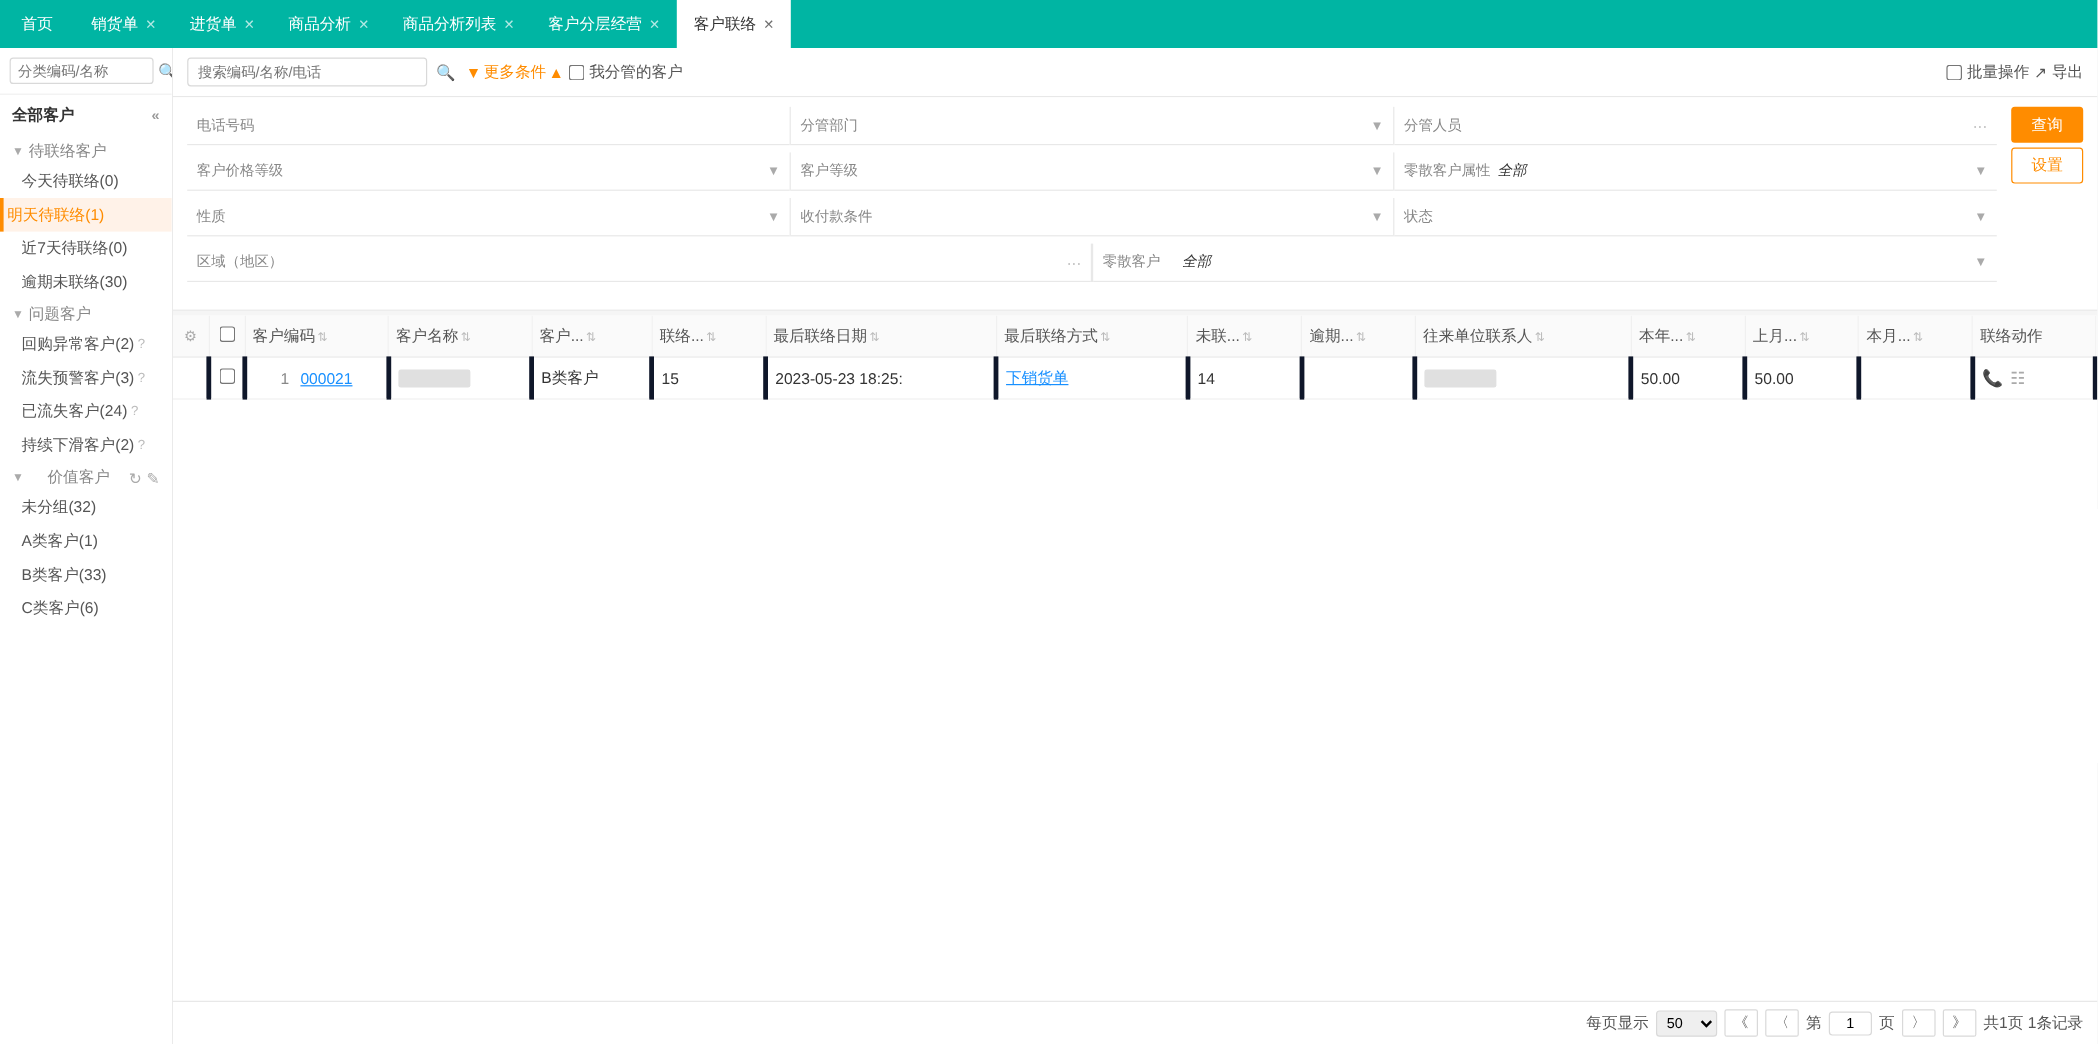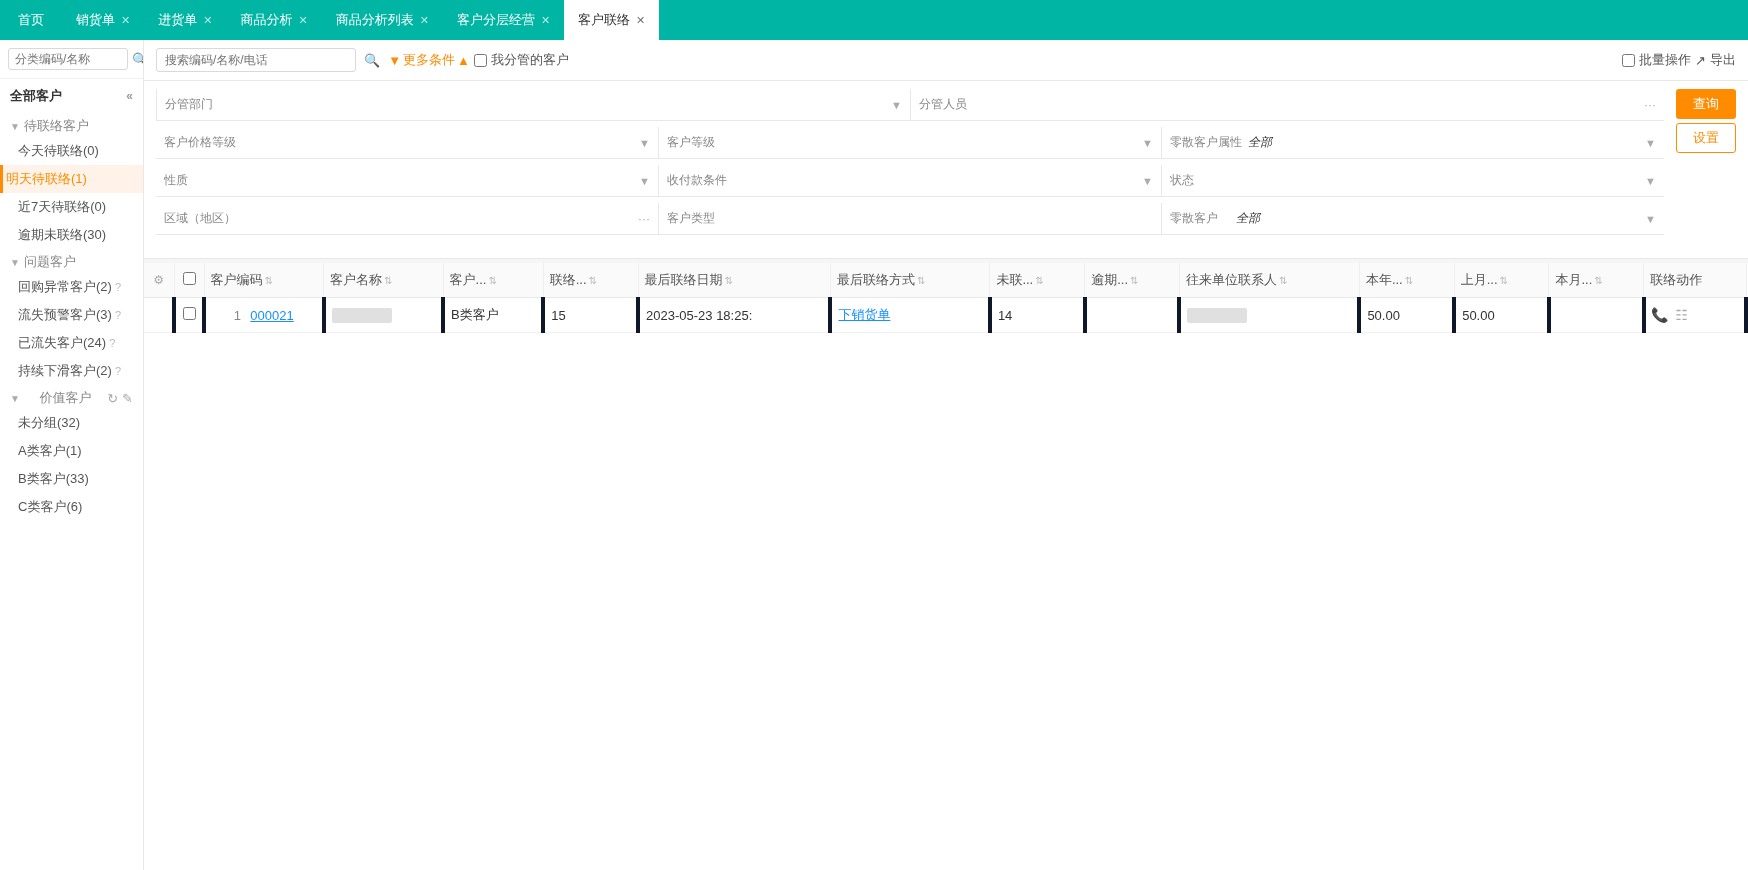--- a/index.html
+++ b/index.html
@@ -475,20 +475,24 @@
         <span>↗</span>
         <span>导出</span>
       </span>
     </div>
 
     <div class="advanced-filter">
       <div style="display:flex;gap:0;align-items:flex-start;">
         <div style="flex:1;">
 
           <div class="filter-row">
+            <div class="filter-cell">
+              <span class="filter-cell-label">电话号码</span>
+              <span class="filter-cell-value"></span>
+            </div>
             <div class="filter-divider"></div>
             <div class="filter-cell">
               <span class="filter-cell-label">分管部门</span>
               <span class="filter-cell-value"></span>
               <span class="arrow">▼</span>
             </div>
             <div class="filter-divider"></div>
             <div class="filter-cell">
               <span class="filter-cell-label">分管人员</span>
               <span class="filter-cell-value"></span>
@@ -536,24 +540,20 @@
             </div>
           </div>
 
           <div class="filter-row">
             <div class="filter-cell">
               <span class="filter-cell-label">区域（地区）</span>
               <span class="filter-cell-value"></span>
               <span class="dots">···</span>
             </div>
             <div class="filter-divider"></div>
-            <div class="filter-cell">
-              <span class="filter-cell-label">客户类型</span>
-              <span class="filter-cell-value"></span>
-            </div>
             <div class="filter-divider"></div>
             <div class="filter-cell">
               <span class="filter-cell-label">零散客户</span>
               <span class="filter-cell-value">全部</span>
               <span class="arrow">▼</span>
             </div>
           </div>
         </div>
         <div class="filter-actions">
           <button class="query-btn">查询</button>
@@ -632,15 +632,31 @@
               <div class="action-icons">
                 <span class="action-icon">📞</span>
                 <span class="action-icon">☷</span>
               </div>
             </td>
           </tr>
         </tbody>
       </table>
     </div>
 
+    <div class="pagination">
+      <span>每页显示</span>
+      <select>
+        <option>50</option>
+        <option>100</option>
+        <option>200</option>
+      </select>
+      <button class="page-btn">《</button>
+      <button class="page-btn">〈</button>
+      <span>第</span>
+      <input class="page-input" type="text" value="1" style="">
+      <span>页</span>
+      <button class="page-btn">〉</button>
+      <button class="page-btn">》</button>
+      <span>共1页 1条记录</span>
+    </div>
 
   </div>
 </div>
 
 </body></html>

